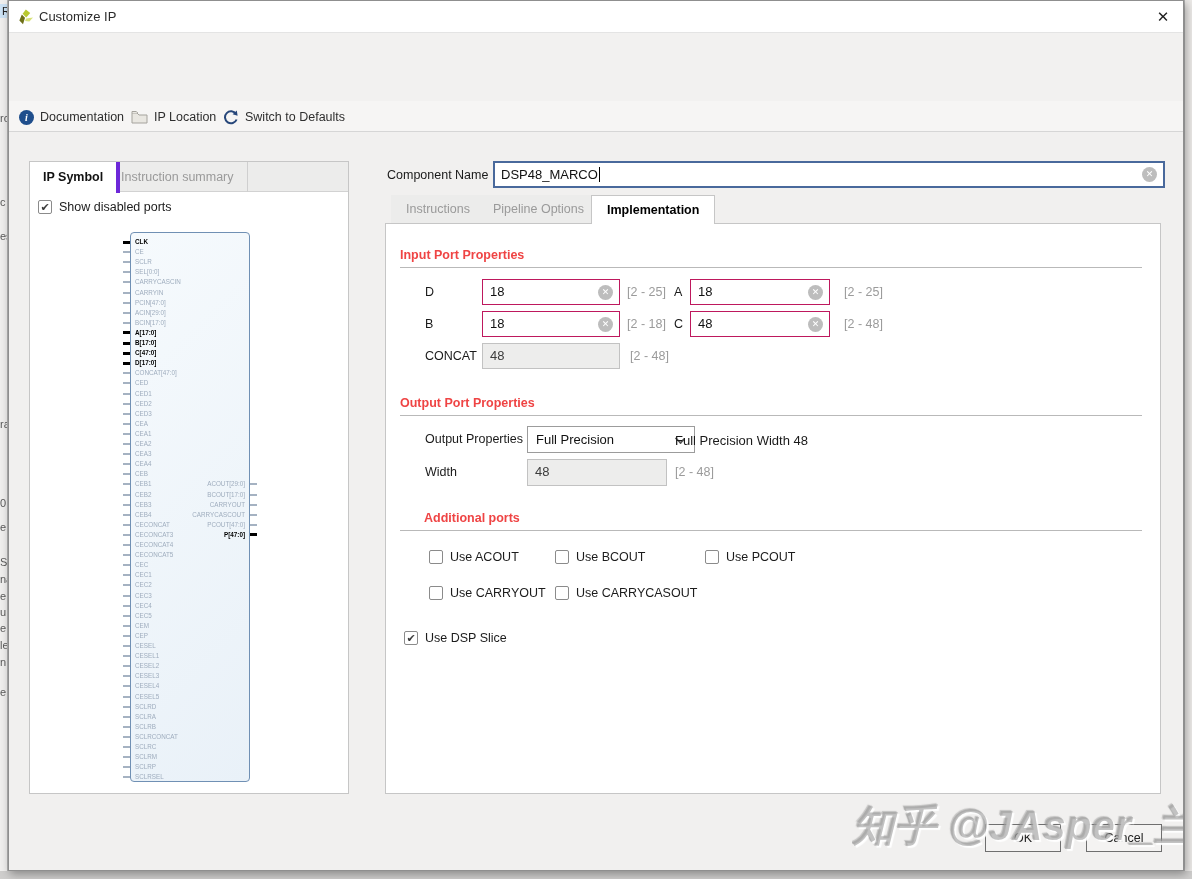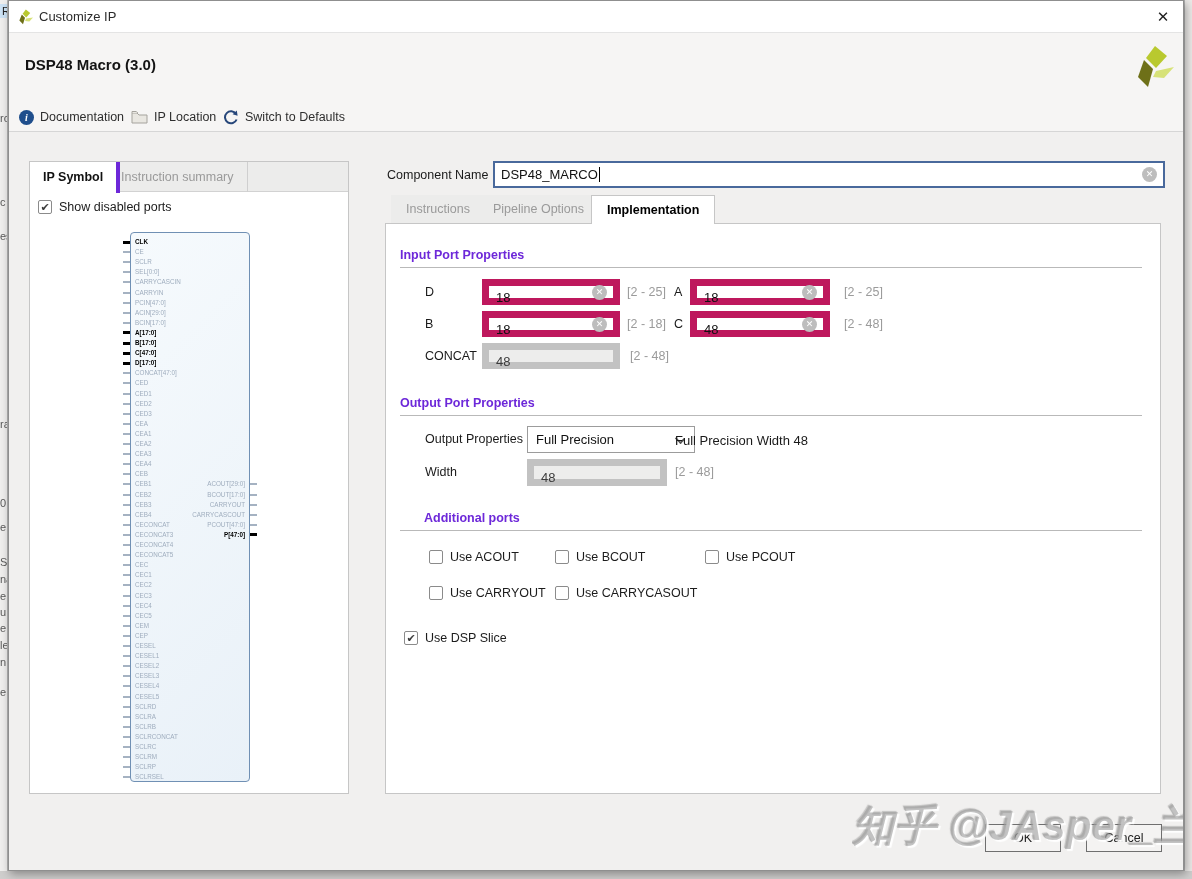--- a/index.html
+++ b/index.html
@@ -57,24 +57,24 @@
   .comp-label { left:378px; top:167px; font-size:12.5px; color:#1a1a1a; }
   .comp-input { left:484px; top:160px; width:672px; height:27px; background:#fff; border:2px solid #49699c; font-size:13px; color:#111; line-height:23px; padding-left:6px; }
   .caret { display:inline-block; width:1px; height:15px; background:#000; vertical-align:-3px; margin-left:1px; }
   .clear-ic { position:absolute; right:6px; top:50%; margin-top:-7.5px; width:15px; height:15px; border-radius:50%; background:#bdbdbd; color:#fff; font-size:9px; line-height:15px; text-align:center; }
 
   .rp-tab { position:absolute; top:194px; height:28px; line-height:28px; padding:0 15px; font-size:12.5px; }
   .rp-tab.inactive { background:#ececeb; color:#9a9a9a; border-right:1px solid #d2d2d2; }
   .rp-tab.active { background:#ffffff; color:#000; font-weight:bold; height:29px; border:1px solid #c6c6c6; border-bottom:none; z-index:3; }
 
   .right-panel { left:376px; top:222px; width:776px; height:571px; background:#ffffff; border:1px solid #c6c6c6; }
-  .sec-title { position:absolute; font-size:12.5px; font-weight:bold; color:#6d28d9; }
+  .sec-title { position:absolute; font-size:12.5px; font-weight:bold; color:#ef4444; }
   .sec-rule { position:absolute; left:14px; width:742px; height:1px; background:#b9b9b9; }
   .fld-label { position:absolute; font-size:12.5px; color:#1a1a1a; }
-  .fld { position:absolute; height:26px; background:#fff; border:7px solid #be185d; font-size:13px; color:#111; line-height:24px; padding-left:7px; }
+  .fld { position:absolute; height:26px; background:#fff; border:1px solid #be185d; font-size:13px; color:#111; line-height:24px; padding-left:7px; }
   .fld.disabled { background:#ededec; border-color:#c2c2c2; color:#3c3c3c; }
   .range { position:absolute; font-size:12.5px; color:#9b9b9b; }
   .dropdown { position:absolute; height:27px; background:#fff; border:1px solid #9c9c9c; font-size:13px; color:#111; line-height:25px; padding-left:8px; cursor:pointer; }
   .chev { position:absolute; right:10px; top:8px; width:8px; height:8px; border-right:2px solid #555; border-bottom:2px solid #555; transform:rotate(45deg) scale(1,.8); }
   .note { position:absolute; font-size:13px; color:#1a1a1a; }
 
   
   .btn { position:absolute; width:76px; height:28px; background:#f4f3f2; border:1px solid #6f6f6f; font-size:12.5px; color:#222; text-align:center; line-height:26px; cursor:pointer; }
   .watermark { position:absolute; left:843px; top:797px; width:332px; height:62px; overflow:hidden; z-index:50; font-size:42px; font-weight:bold; color:rgba(158,158,158,.62); text-shadow:2px 2px 1px rgba(255,255,255,.95), -1px -1px 1px rgba(110,110,110,.35); white-space:nowrap; pointer-events:none;font-style:italic; }
 
@@ -112,30 +112,20 @@
         <svg width="16" height="16" viewBox="0 0 40 40">
           <polygon points="22,1 33,10 23,21 14,12" fill="#b9c92f"></polygon>
           <polygon points="12,14 20,22 15,38 6,29" fill="#6e7018"></polygon>
           <polygon points="23,24 40,21 31,31 20,30" fill="#d7e278"></polygon>
         </svg>
       </span>
       <span class="win-title">Customize IP</span>
       <span class="close-btn">✕</span>
     </div>
 
-    <div class="abs header">
-      <div class="ip-title">DSP48 Macro (3.0)</div>
-      <span class="brand-logo">
-        <svg width="42" height="44" viewBox="0 0 42 44">
-          <polygon points="23,1 35,11 24,23 14,13" fill="#b9c92f"></polygon>
-          <polygon points="12,15 21,24 16,42 6,32" fill="#6e7018"></polygon>
-          <polygon points="24,26 42,22 32,33 21,32" fill="#d7e278"></polygon>
-        </svg>
-      </span>
-    </div>
 
     <div class="abs toolbar">
       <div class="tool-item" style="left:10px;">
         <span class="info-badge">i</span>
         <span>Documentation</span>
       </div>
       <div class="tool-item" style="left:122px;">
         <span>
           <svg width="17" height="14" viewBox="0 0 17 14">
             <path d="M1 3 L6 3 L8 5 L16 5 L16 13 L1 13 Z" fill="#e9e7e1" stroke="#a5a39d" stroke-width="1"></path>

